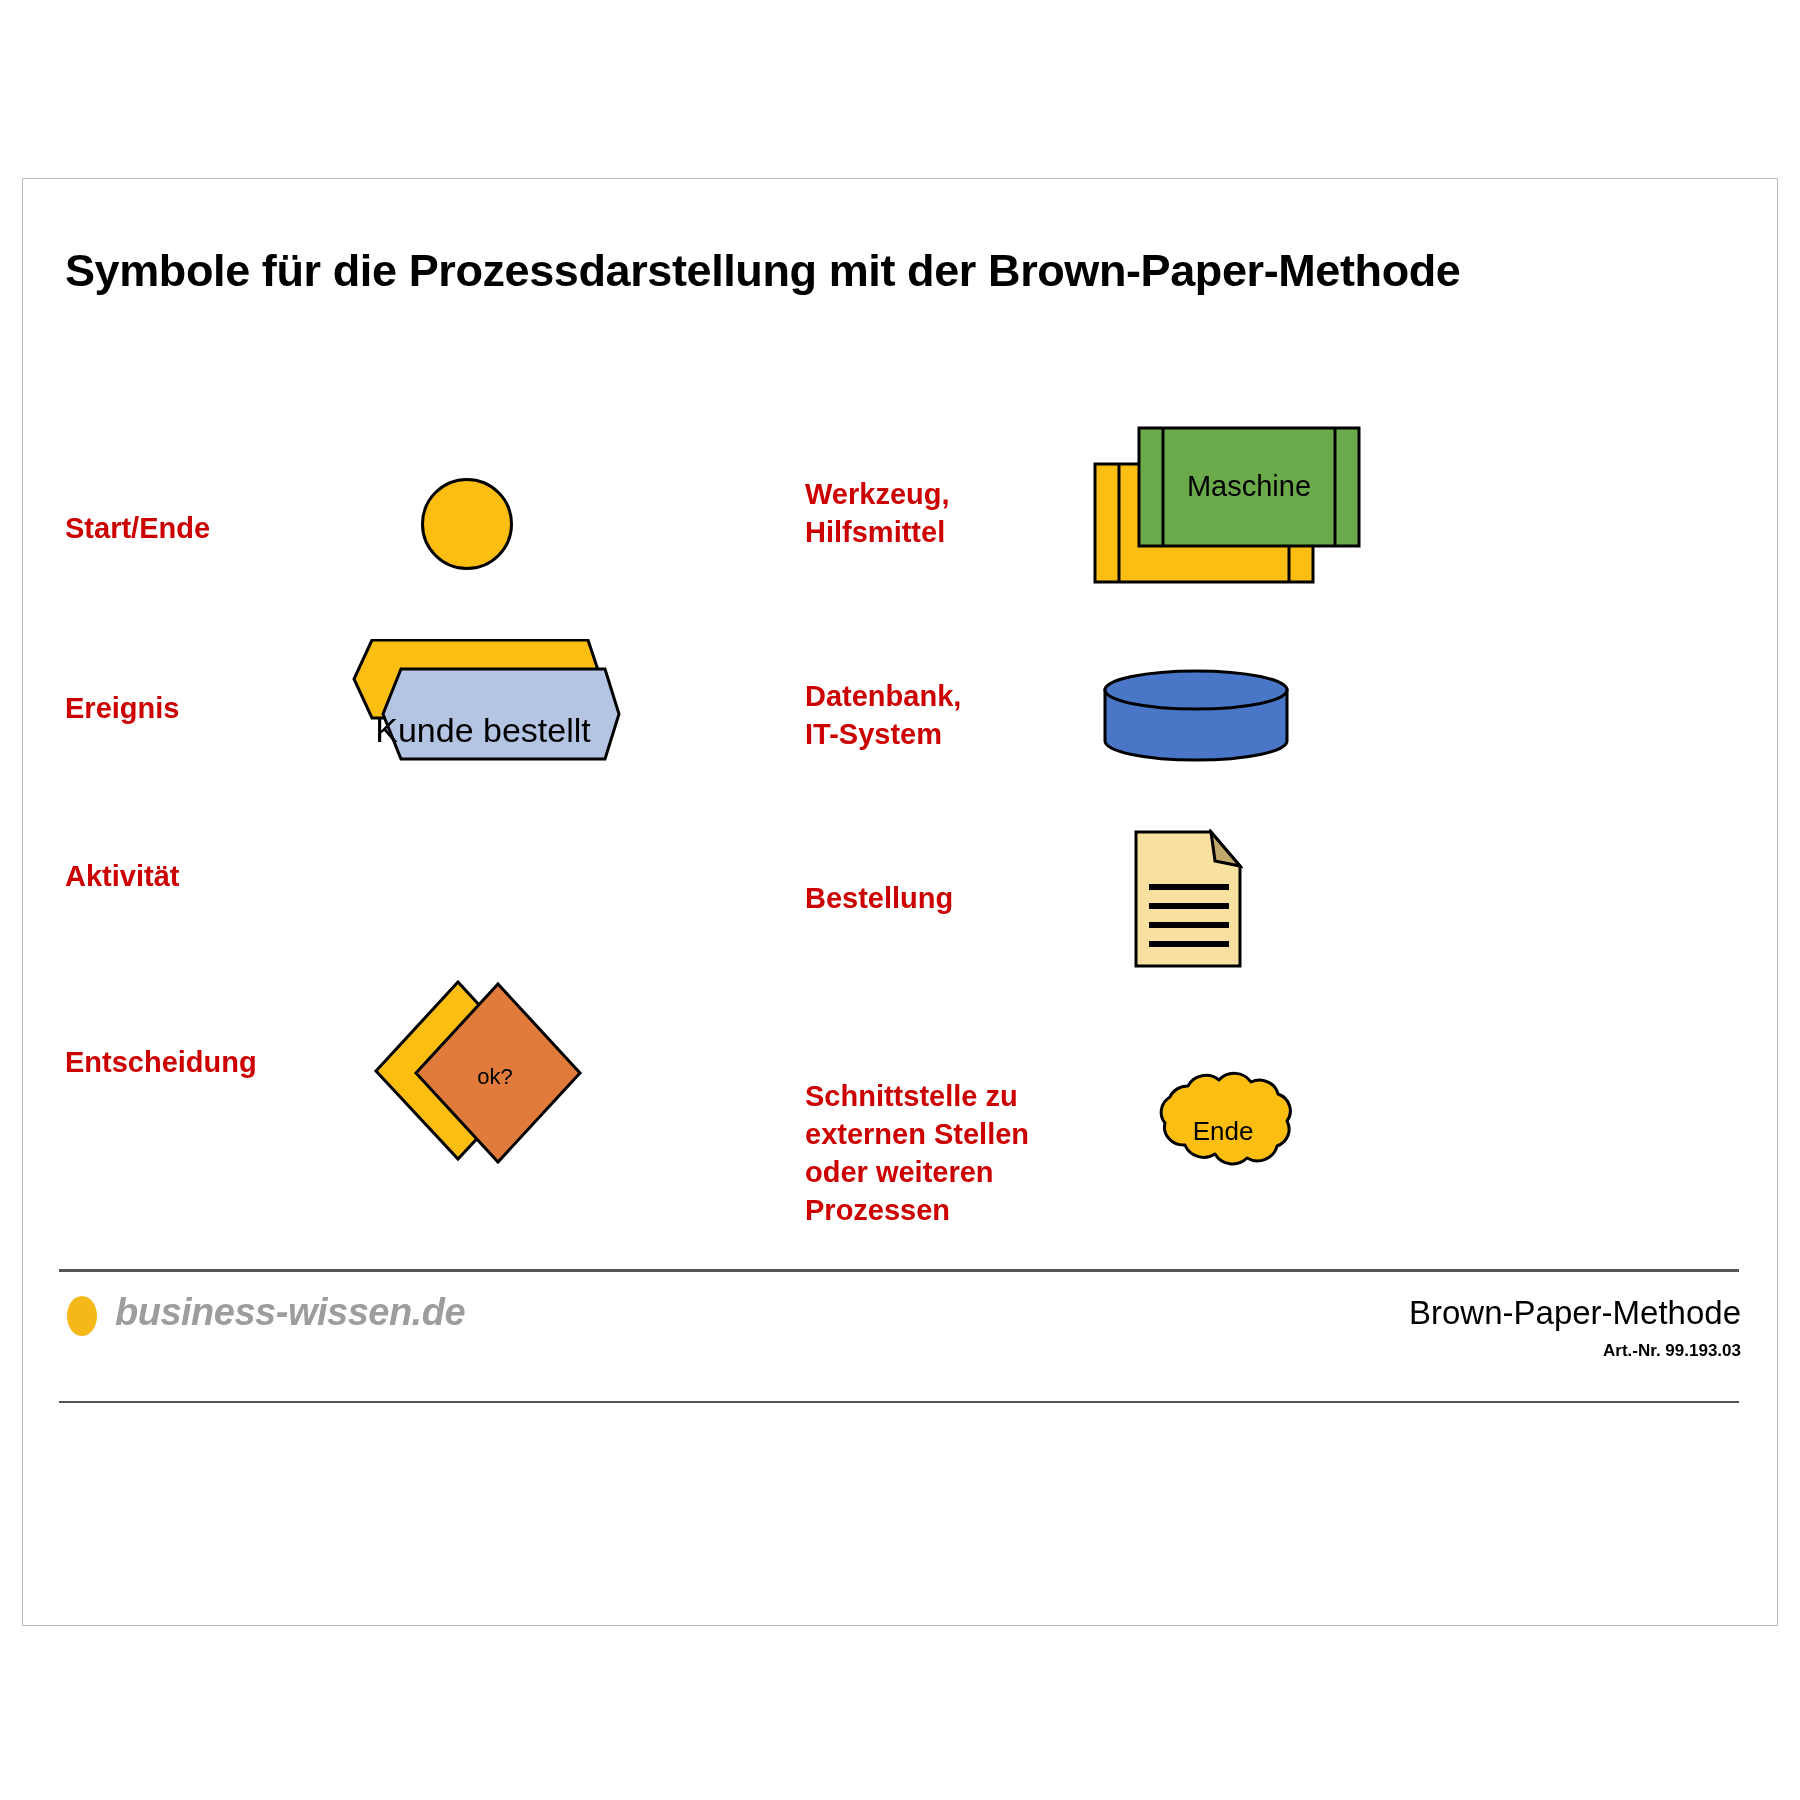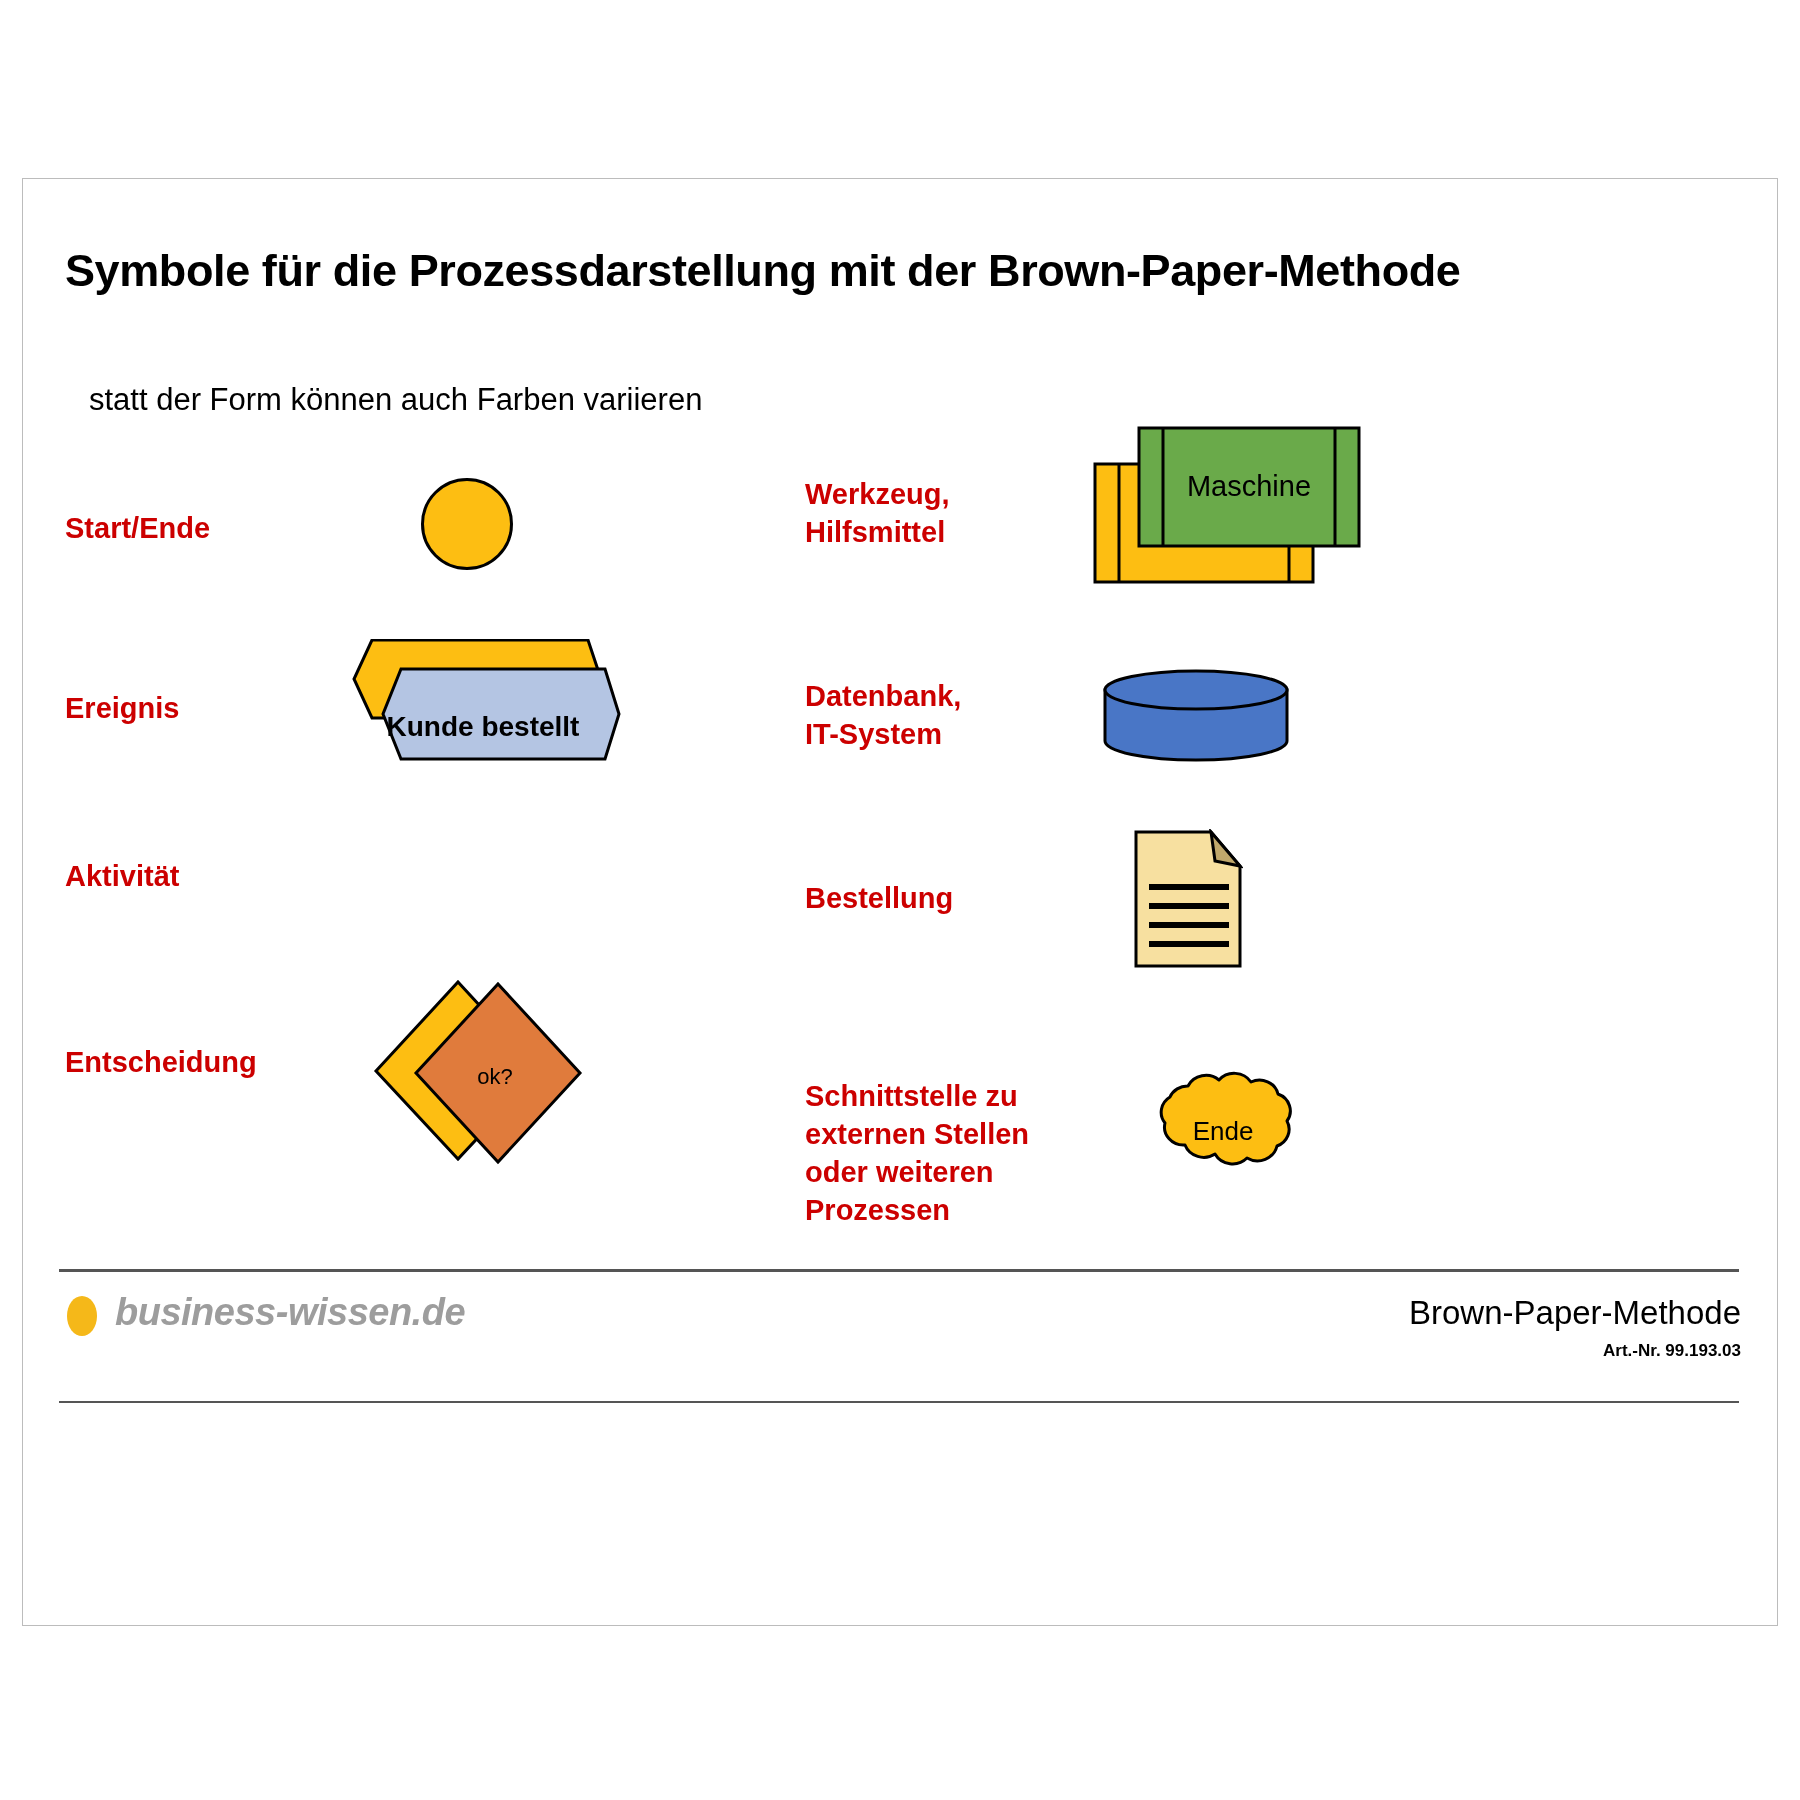--- a/index.html
+++ b/index.html
@@ -108,22 +108,21 @@
   #cloud-group { left: 1110px; top: 885px; width: 180px; height: 130px; }
   #cloud-group .shape-text {
     top: 52px;
     font-size: 26px;
   }
 
   
   #event-group { left: 320px; top: 460px; width: 280px; height: 150px; }
   #event-group .shape-text {
     top: 72px;
-    font-size: 28px;
-    font-weight: bold;
+    font-size: 34px;
   }
 
   
   #decision-group { left: 350px; top: 800px; width: 210px; height: 190px; }
   #decision-group .shape-text {
     top: 85px;
     left: 34px; right: 0;
     font-size: 22px;
   }
 
@@ -175,21 +174,20 @@
   }
 </style>
 </head>
 <body>
 
 <div id="slide">
 
   <div id="title">Symbole für die Prozessdarstellung mit der Brown-Paper-Methode</div>
 
   <div id="subtitle">
-    <div>statt der Form können auch Farben variieren</div>
   </div>
 
   <div class="row-label" style="left:42px; top:330px;">Start/Ende</div>
   <div id="circle-start"></div>
 
   <div class="row-label" style="left:42px; top:510px;">Ereignis</div>
   <div class="shape-wrap" id="event-group">
     <svg width="280" height="150" viewBox="0 0 280 150">
 
       <polygon points="29,1 245,1 258,40 245,79 29,79 11,40" fill="#FDBE12" stroke="#000" stroke-width="3"></polygon>

